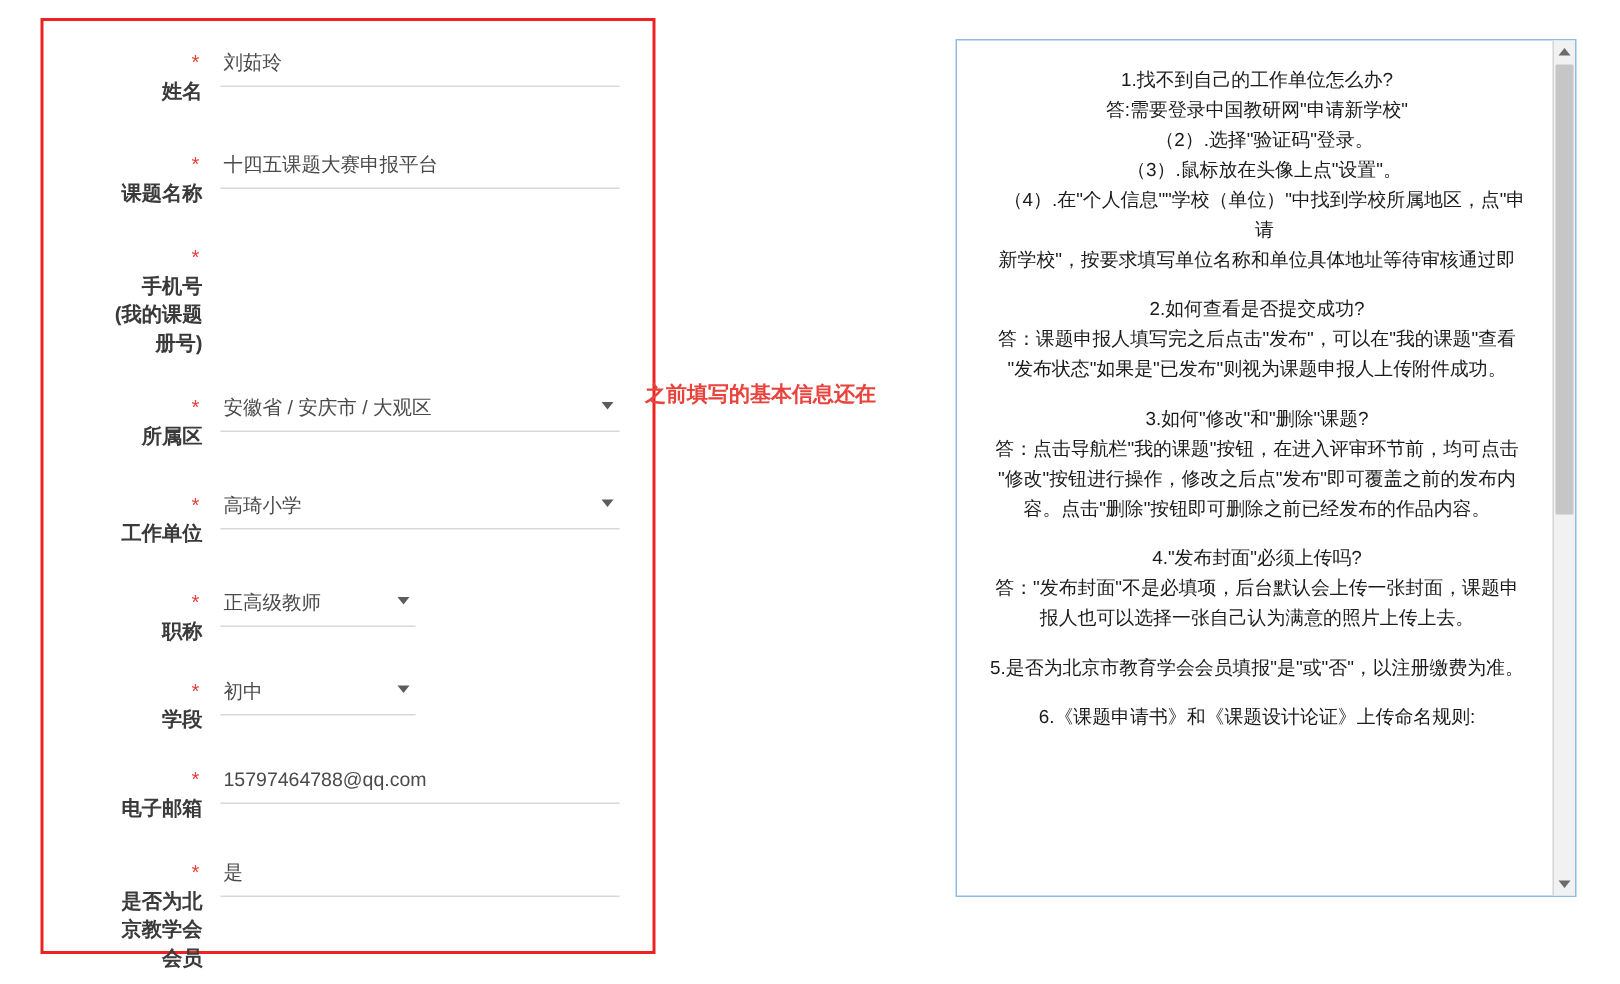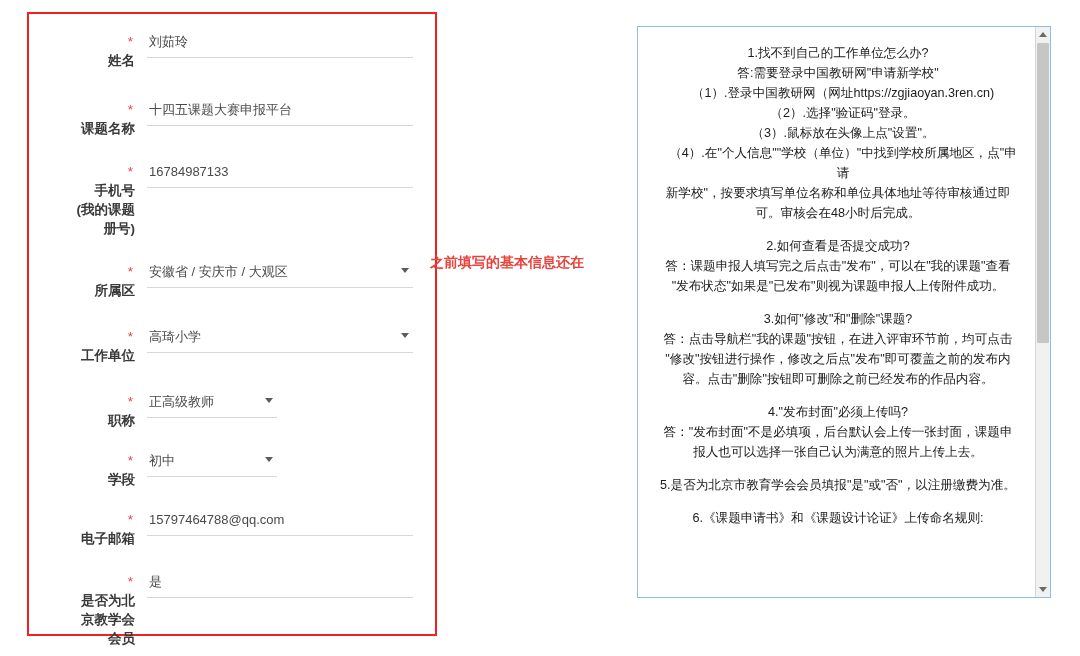--- a/index.html
+++ b/index.html
@@ -198,24 +198,20 @@
 
   <div class="form-row" style="top:148px;">
     <div class="form-label label-lines">
       <span>
           <span class="req-star">*</span>
           <span>手机号</span>
         </span>
       <span>(我的课题</span>
       <span>册号)</span>
     </div>
-    <div class="field">
-      <div class="field-value">16784987133</div>
-      <div class="underline"></div>
-    </div>
   </div>
 
   <div class="form-row" style="top:248px;">
     <div class="form-label label-lines">
       <span>
           <span class="req-star">*</span>
           <span>所属区</span>
         </span>
     </div>
     <div class="field">
@@ -298,26 +294,24 @@
 </div>
 
 <div id="annotation">之前填写的基本信息还在</div>
 
 <div id="info-panel">
   <div id="info-content">
 
     <div class="qa-block">
       <div class="qa-line">1.找不到自己的工作单位怎么办?</div>
       <div class="qa-line">答:需要登录中国教研网"申请新学校"</div>
-      <div class="qa-line indent">（1）.登录中国教研网（网址https://zgjiaoyan.3ren.cn)</div>
       <div class="qa-line indent">（2）.选择"验证码"登录。</div>
       <div class="qa-line indent">（3）.鼠标放在头像上点"设置"。</div>
       <div class="qa-line indent">（4）.在"个人信息""学校（单位）"中找到学校所属地区，点"申请</div>
       <div class="qa-line">新学校"，按要求填写单位名称和单位具体地址等待审核通过即</div>
-      <div class="qa-line">可。审核会在48小时后完成。</div>
     </div>
 
     <div class="qa-block">
       <div class="qa-line">2.如何查看是否提交成功?</div>
       <div class="qa-line">答：课题申报人填写完之后点击"发布"，可以在"我的课题"查看</div>
       <div class="qa-line">"发布状态"如果是"已发布"则视为课题申报人上传附件成功。</div>
     </div>
 
     <div class="qa-block">
       <div class="qa-line">3.如何"修改"和"删除"课题?</div>

